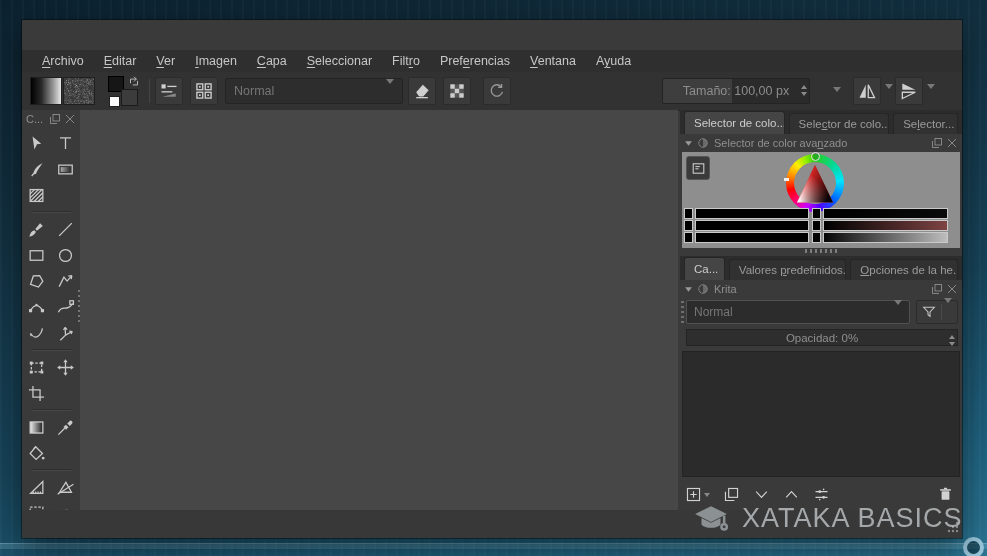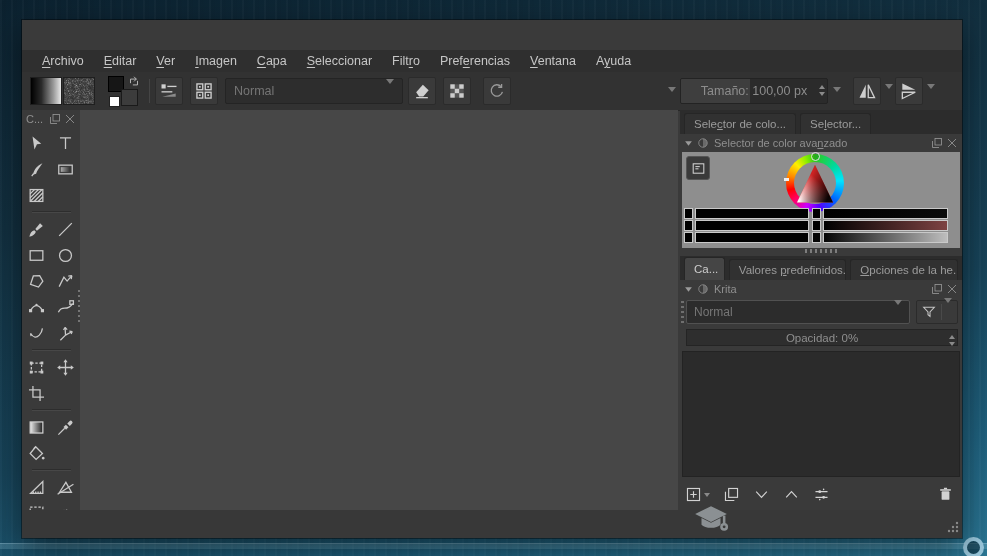--- a/index.html
+++ b/index.html
@@ -195,21 +195,21 @@
         </div>
       <div class="btn" style="left:461px;color:#9a9a9a;">
           <span class="ic"><svg viewBox="0 0 24 24">
               <path d="M18.5 13 a6.8 6.8 0 1 1-1.6-6.3" stroke-width="1.8"></path>
               <path d="M17.5 3.5 v4 h-4" stroke-width="1.8"></path>
             </svg></span>
         </div>
       <div class="minidrop" style="left:644px;">
           <span class="tri-d"></span>
         </div>
-      <div class="spinfield" style="left:658px;width:148px;">
+      <div class="spinfield" style="left:640px;width:148px;">
         <span class="spinfill" style="width:47%;"></span>
         <span class="sft"><span>Tamaño:</span>&nbsp;<span>100,00 px</span></span>
         <span class="spincol">
             <span class="tri-u"></span>
             <span class="tri-ds"></span>
           </span>
       </div>
       <div class="minidrop" style="left:809px;">
           <span class="tri-d"></span>
         </div>
@@ -419,20 +419,21 @@
                   <path d="M4 13 Q12 2.5 20 13" stroke-dasharray="3 2.2" stroke-width="1.4"></path>
                 </svg></span>
             </div>
           </div>
       </div>
       <div class="vdots"></div>
       <div class="canvas"></div>
 
       <div class="rpanel">
         <div class="tabsrow" style="top:0;" id="colortabs">
+            <div class="tab active">Selector de colo...</div>
             <div class="tab">Sele<u>c</u>tor de colo...</div>
             <div class="tab">Se<u>l</u>ector...</div>
           </div>
 
         <div class="dockhead" style="position:absolute;left:0;top:24px;width:100%;box-sizing:border-box;">
           <span class="ic" style="width:9px;height:9px;margin-right:4px;color:#9a9a9a;"><svg viewBox="0 0 24 24">
                 <path d="M3 6 L21 6 L12 18 Z" style="fill:currentColor;stroke:none"></path>
               </svg></span>
           <span class="ic" style="width:12px;height:12px;margin-right:5px;color:#8f8f8f;"><svg viewBox="0 0 24 24">
                 <circle cx="12" cy="12" r="8.5"></circle>
@@ -587,14 +588,15 @@
         </svg></span>
   </div>
 
   <div class="watermark">
     <span class="ic wm-cap"><svg viewBox="0 0 24 24">
           <path d="M22 9.5 L12 4.5 L2 9.5 L12 14.5 Z" style="fill:currentColor;stroke:none"></path>
           <path d="M6 12 V16.2 C8 18.8 16 18.8 18 16.2 V12 L12 15 Z" style="fill:currentColor;stroke:none"></path>
           <path d="M20.3 10.5 V16" stroke-width="1.4"></path>
           <circle cx="20.3" cy="17.6" r="1.7"></circle>
         </svg></span>
+    <span class="wm-text">XATAKA BASICS</span>
   </div>
 </div>
 
 </body></html>

